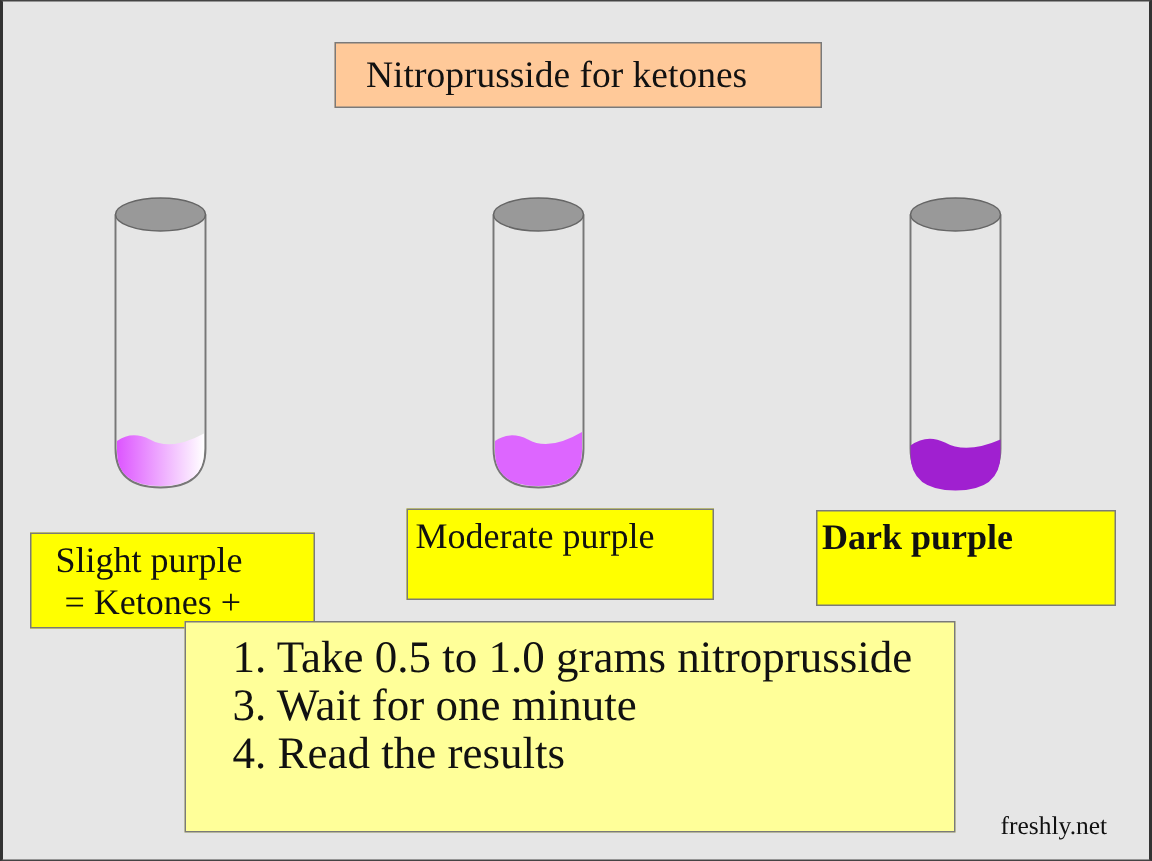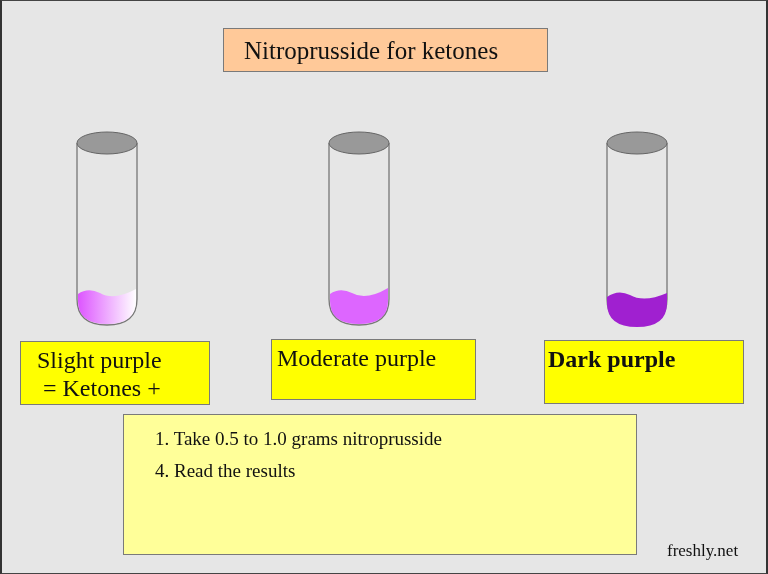--- a/index.html
+++ b/index.html
@@ -19,21 +19,21 @@
   .tube { position: absolute; top: 128px; width: 66px; height: 200px; }
   .tube svg { display: block; }
   .label-box {
     position: absolute; background: #ffff00; border: 1px solid #7a7a7a;
     box-sizing: border-box; font-size: 24px; line-height: 28px; white-space: nowrap;
   }
   .label-box span { display: block; }
   .steps-box {
     position: absolute; left: 121px; top: 413px; width: 514px; height: 141px;
     background: #ffff99; border: 1px solid #7a7a7a; box-sizing: border-box;
-    font-size: 19px; line-height: 32px; padding: 8px 0 0 31px; white-space: nowrap;
+    font-size: 30px; line-height: 32px; padding: 8px 0 0 31px; white-space: nowrap;
   }
   .steps-box span { display: block; }
   .watermark {
     position: absolute; left: 665px; top: 540px; font-size: 17px; color: #111;
   }
 </style>
 </head>
 <body>
 
 <div class="canvas">
@@ -63,32 +63,33 @@
   </div>
 
   <div class="tube" style="left:602px;">
     <svg width="66" height="200" viewBox="0 0 66 200">
       <path d="M3,14 L3,170 Q3,196 33,196 Q63,196 63,170 L63,14" fill="#e6e6e6" stroke="#777" stroke-width="1.3"></path>
       <path d="M3,168 Q14,160 26,166 Q40,174 63,164 L63,174 Q63,198 33,198 Q3,198 3,174 Z" fill="#a020d0"></path>
       <ellipse cx="33" cy="14" rx="30" ry="11" fill="#999" stroke="#666" stroke-width="1"></ellipse>
     </svg>
   </div>
 
-  <div class="label-box" style="left:18px; top:340px; width:190px; height:64px; padding:4px 0 0 16px;">
+  <div class="label-box" style="left:18px; top:354px; width:190px; height:64px; padding:4px 0 0 16px;">
     <span>Slight purple</span>
     <span style="white-space:pre;"> = Ketones +</span>
   </div>
 
   <div class="label-box" style="left:269px; top:338px; width:205px; height:61px; padding:4px 0 0 5px;">
     <span>Moderate purple</span>
   </div>
 
   <div class="label-box" style="left:542px; top:339px; width:200px; height:64px; padding:4px 0 0 3px;font-weight:bold;">
     <span>Dark purple</span>
   </div>
 
   <div class="steps-box">
     <span>1. Take 0.5 to 1.0 grams nitroprusside</span>
+    <span>3. Wait for one minute</span>
     <span>4. Read the results</span>
   </div>
 
   <div class="watermark">freshly.net</div>
 </div>
 
 </body></html>

